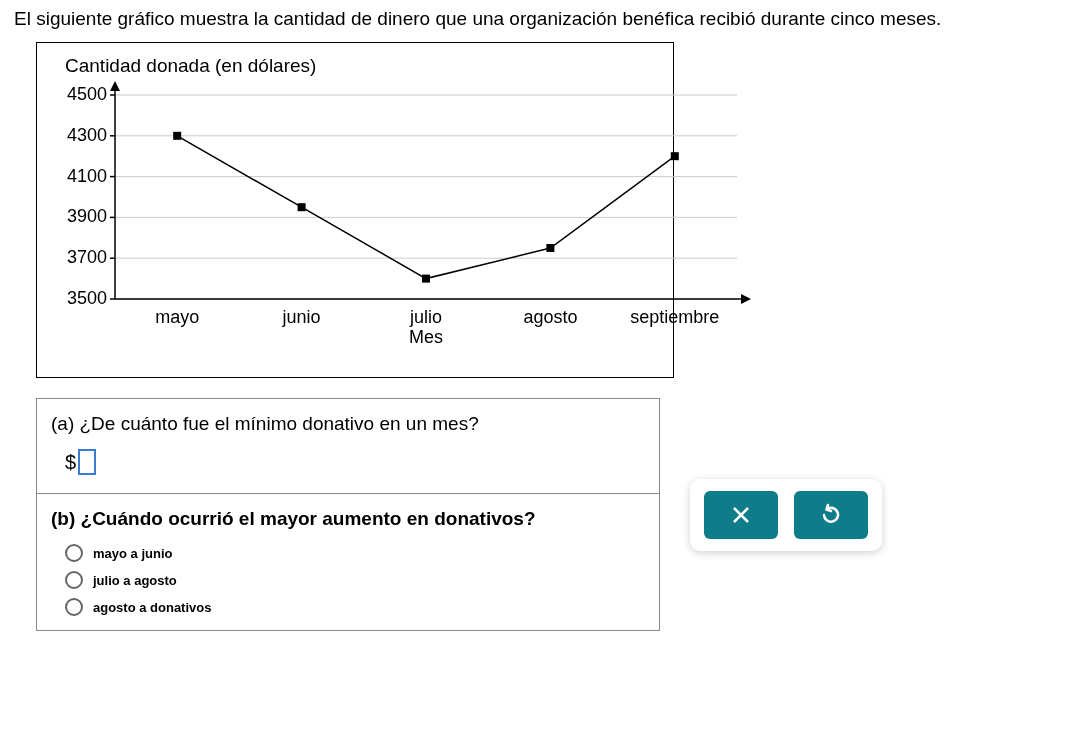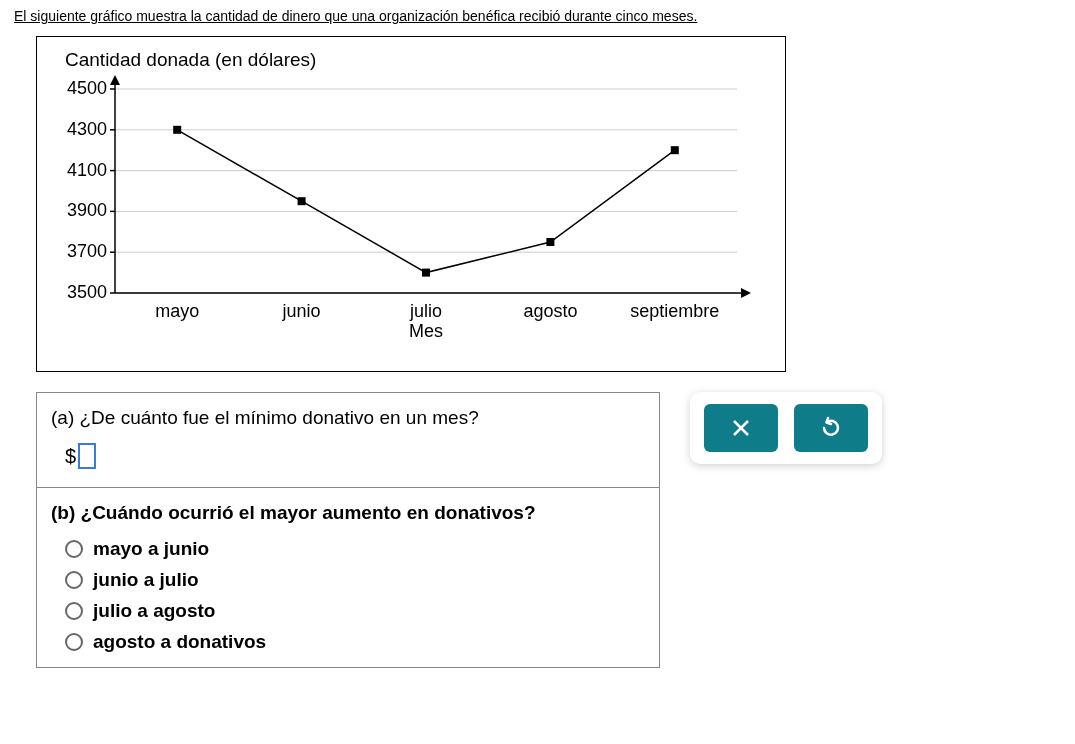--- a/index.html
+++ b/index.html
@@ -10,40 +10,39 @@
     body {
       font-family: Arial, Helvetica, sans-serif;
       font-size: 18px;
       color: #000;
       background: #fff;
       padding: 8px 14px;
       width: 1075px;
     }
     .prompt-text {
       margin-bottom: 12px;
-      font-size: 14px;
-      text-decoration: underline;
+      font-size: 19px;
     }
     .chart-box {
       border: 1px solid #000;
-      width: 750px;
+      width: 638px;
       margin-left: 22px;
       padding: 12px 20px 20px 20px;
       background: #fff;
     }
     .chart-title {
       font-size: 19px;
       padding-left: 8px;
     }
     .chart-svg {
       display: block;
     }
     .question-row {
       display: flex;
-      align-items: flex-start;
+      align-items: center;
       margin-top: 20px;
       gap: 30px;
     }
     .qa-box {
       border: 1px solid #888;
       width: 624px;
       margin-left: 22px;
       background: #fff;
     }
     .part-a {
@@ -79,21 +78,21 @@
     .radio-group {
       display: flex;
       flex-direction: column;
       gap: 9px;
       padding-left: 14px;
     }
     .radio-option {
       display: flex;
       align-items: center;
       gap: 10px;
-      font-size: 19px;
+      font-size: 13px;
       cursor: pointer;
     }
     .radio-circle {
       width: 18px;
       height: 18px;
       border: 2px solid #666;
       border-radius: 50%;
       display: inline-block;
       flex-shrink: 0;
     }
@@ -179,24 +178,20 @@
     </div>
     <div class="part-b">
       <div class="q-text">(b) ¿Cuándo ocurrió el mayor aumento en donativos?</div>
       <div class="radio-group" id="radio-group-b">
           <label class="radio-option">
             <span class="radio-circle"></span>
             <span>mayo a junio</span>
           </label>
           <label class="radio-option">
             <span class="radio-circle"></span>
-            <span>junio a julio</span>
-          </label>
-          <label class="radio-option">
-            <span class="radio-circle"></span>
             <span>julio a agosto</span>
           </label>
           <label class="radio-option">
             <span class="radio-circle"></span>
             <span>agosto a donativos</span>
           </label>
         </div>
     </div>
   </div>
 

